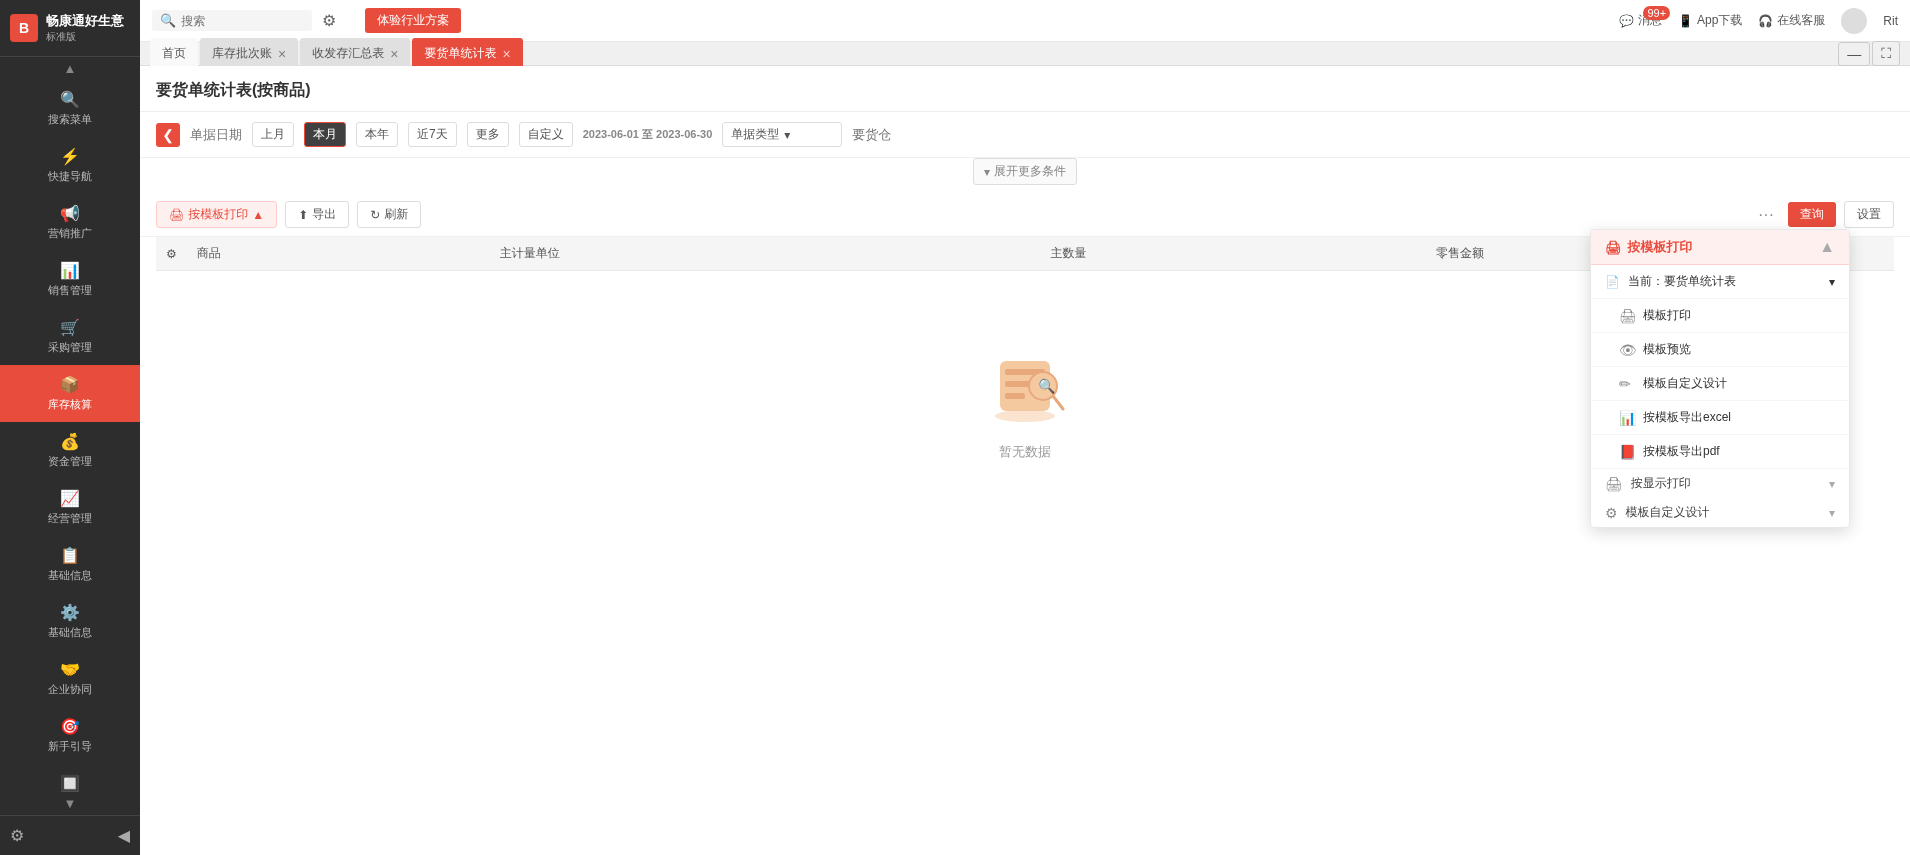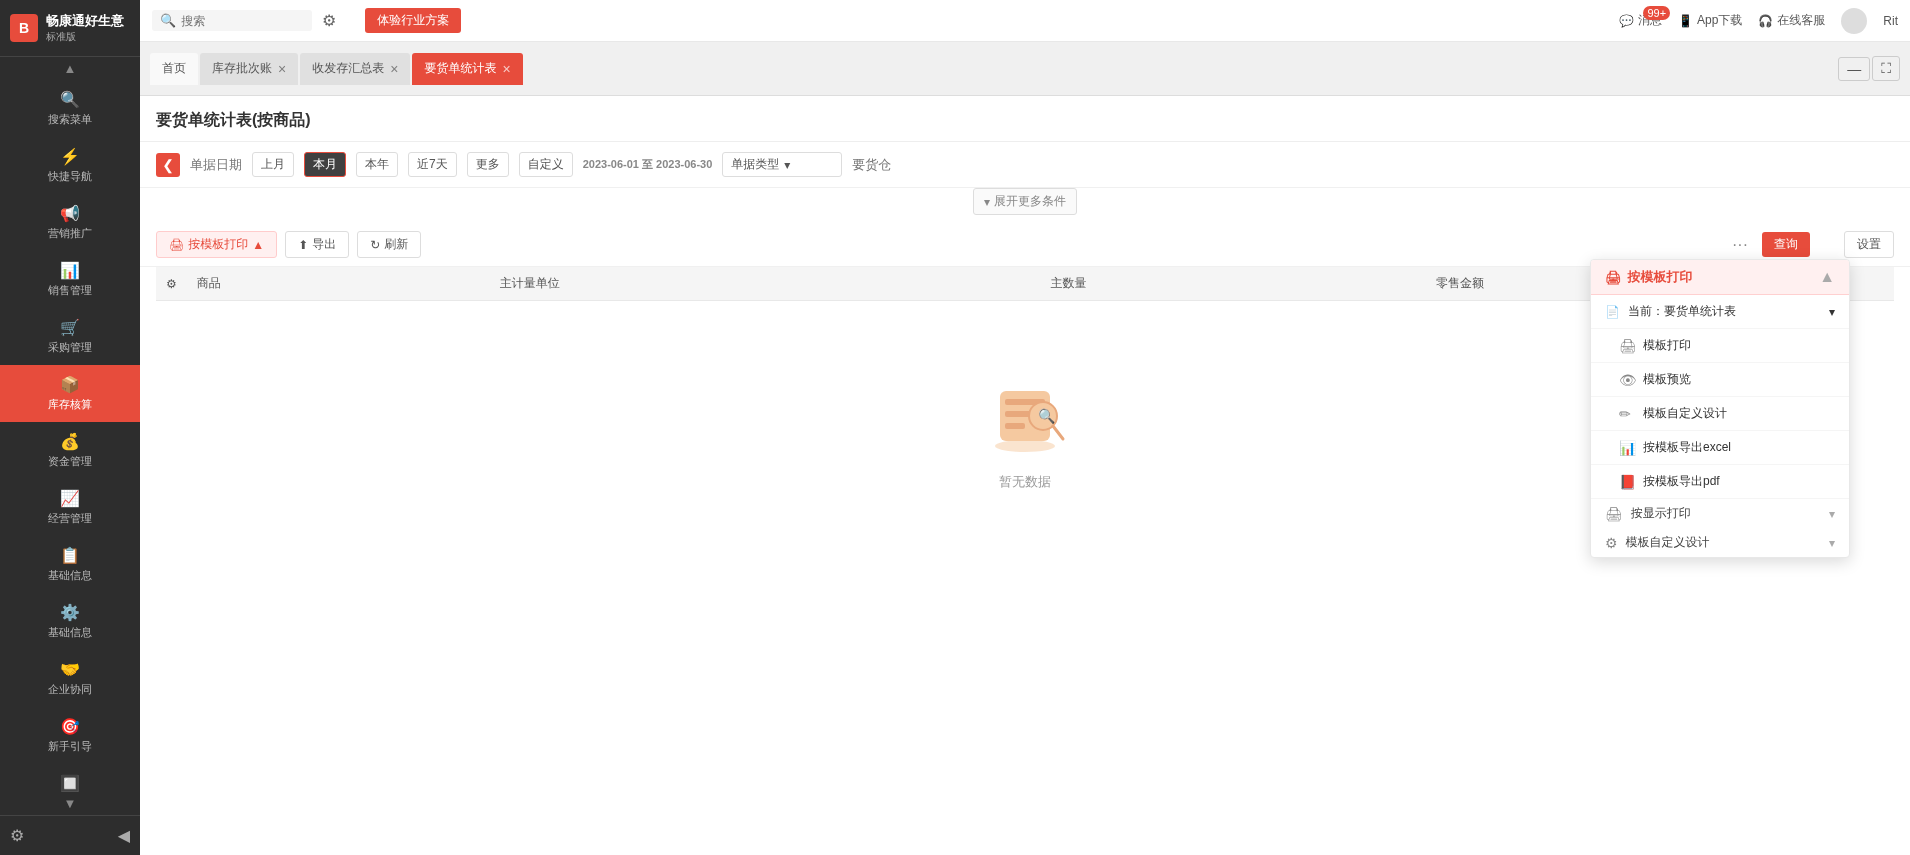--- a/index.html
+++ b/index.html
@@ -32,21 +32,21 @@
     .topbar-gear { color: #666; cursor: pointer; font-size: 16px; }
     .topbar-trial { background: #e74c3c; color: white; padding: 4px 12px; border-radius: 3px; font-size: 12px; cursor: pointer; border: none; margin-left: 19px; }
     .topbar-spacer { flex: 1; }
     .topbar-actions { display: flex; align-items: center; gap: 16px; color: #555; font-size: 12px; }
     .topbar-action { display: flex; align-items: center; gap: 4px; cursor: pointer; position: relative; }
     .topbar-badge { background: #e74c3c; color: white; font-size: 11px; padding: 1px 4px; border-radius: 8px; position: absolute; top: -6px; right: -8px; min-width: 16px; }
     .topbar-avatar { width: 26px; height: 26px; background: #ddd; border-radius: 50%; }
     .topbar-username { font-size: 12px; color: #555; }
 
     
-    .tabs { height: 54px; background: #f0f0f0; display: flex; align-items: center; padding: 0 10px; gap: 2px; border-bottom: 1px solid #ddd; }
+    .tabs { height: 24px; background: #f0f0f0; display: flex; align-items: center; padding: 0 10px; gap: 2px; border-bottom: 1px solid #ddd; }
     .tab { display: flex; align-items: center; padding: 6px 12px; border-radius: 3px 3px 0 0; font-size: 12px; cursor: pointer; gap: 6px; background: #e0e0e0; color: #555; height: 32px; }
     .tab.active { background: #e74c3c; color: white; }
     .tab .close { font-size: 14px; color: inherit; opacity: 0.7; }
     .tab-home { background: #f9f9f9; color: #555; }
     .tab-btn { background: none; border: 1px solid #ccc; padding: 3px 8px; border-radius: 3px; font-size: 12px; cursor: pointer; color: #555; }
 
     
     .content { flex: 1; background: #fff; overflow: auto; position: relative; }
     .page-header { padding: 14px 16px 10px; border-bottom: 1px solid #eee; }
     .page-title { font-size: 16px; font-weight: bold; color: #333; }
@@ -61,21 +61,21 @@
     .filter-select { display: flex; align-items: center; border: 1px solid #ddd; border-radius: 3px; padding: 3px 8px; font-size: 12px; color: #555; gap: 5px; min-width: 120px; cursor: pointer; }
     .expand-btn { display: flex; align-items: center; gap: 4px; color: #888; font-size: 12px; cursor: pointer; border: 1px solid #ddd; padding: 4px 10px; border-radius: 3px; background: #fafafa; }
 
     
     .toolbar { padding: 8px 16px; display: flex; align-items: center; gap: 8px; border-bottom: 1px solid #f0f0f0; position: relative; }
     .toolbar-btn { padding: 4px 12px; border-radius: 3px; font-size: 12px; cursor: pointer; display: flex; align-items: center; gap: 4px; }
     .toolbar-btn-print { background: #fff0f0; color: #e74c3c; border: 1px solid #ffcccc; }
     .toolbar-btn-export { background: #fff; color: #555; border: 1px solid #ddd; }
     .toolbar-btn-refresh { background: #fff; color: #555; border: 1px solid #ddd; }
     .toolbar-btn-query { background: #e74c3c; color: white; border: none; }
-    .toolbar-btn-settings { background: #fff; color: #555; border: 1px solid #ddd; margin-left: 26px; }
+    .toolbar-btn-settings { background: #fff; color: #555; border: 1px solid #ddd; }
     .toolbar-spacer { flex: 1; }
     .toolbar-dots { color: #888; cursor: pointer; font-size: 16px; margin-right: 6px; }
 
     
     .table-wrap { padding: 0 16px; }
     table { width: 100%; border-collapse: collapse; font-size: 12px; }
     thead tr { background: #f5f5f5; }
     th { padding: 8px 10px; text-align: left; color: #555; font-weight: normal; border-bottom: 1px solid #e8e8e8; }
     .th-icon { width: 30px; }
 

